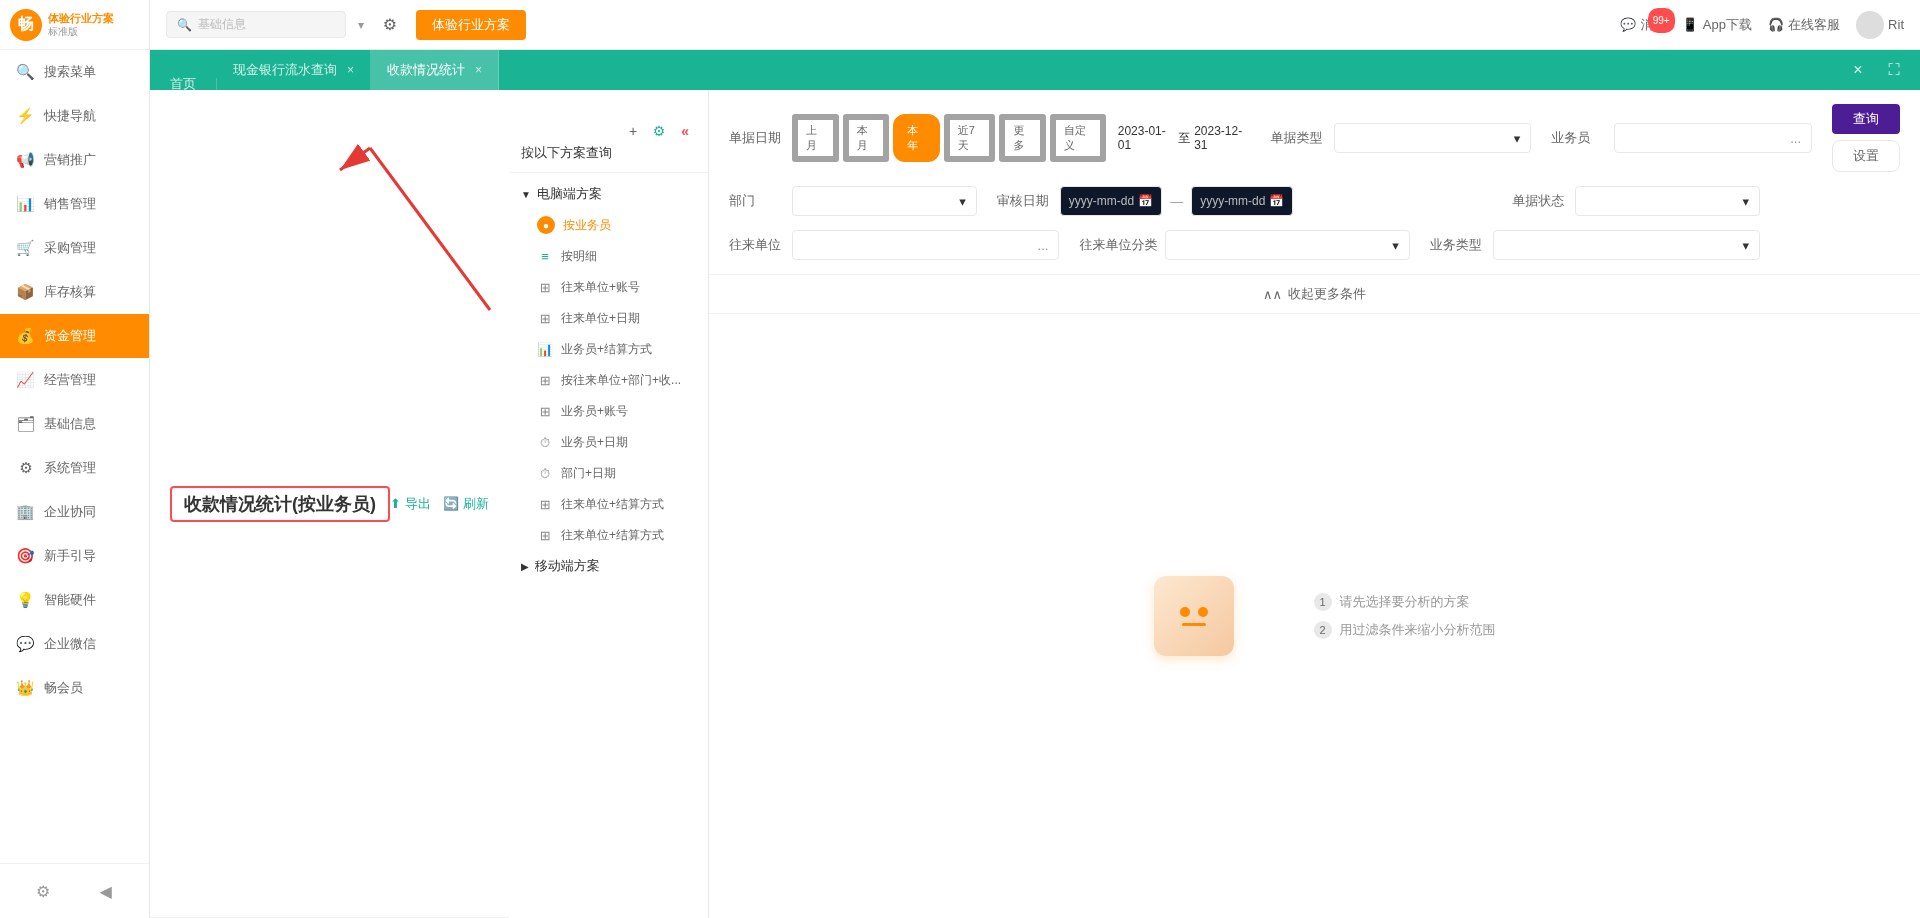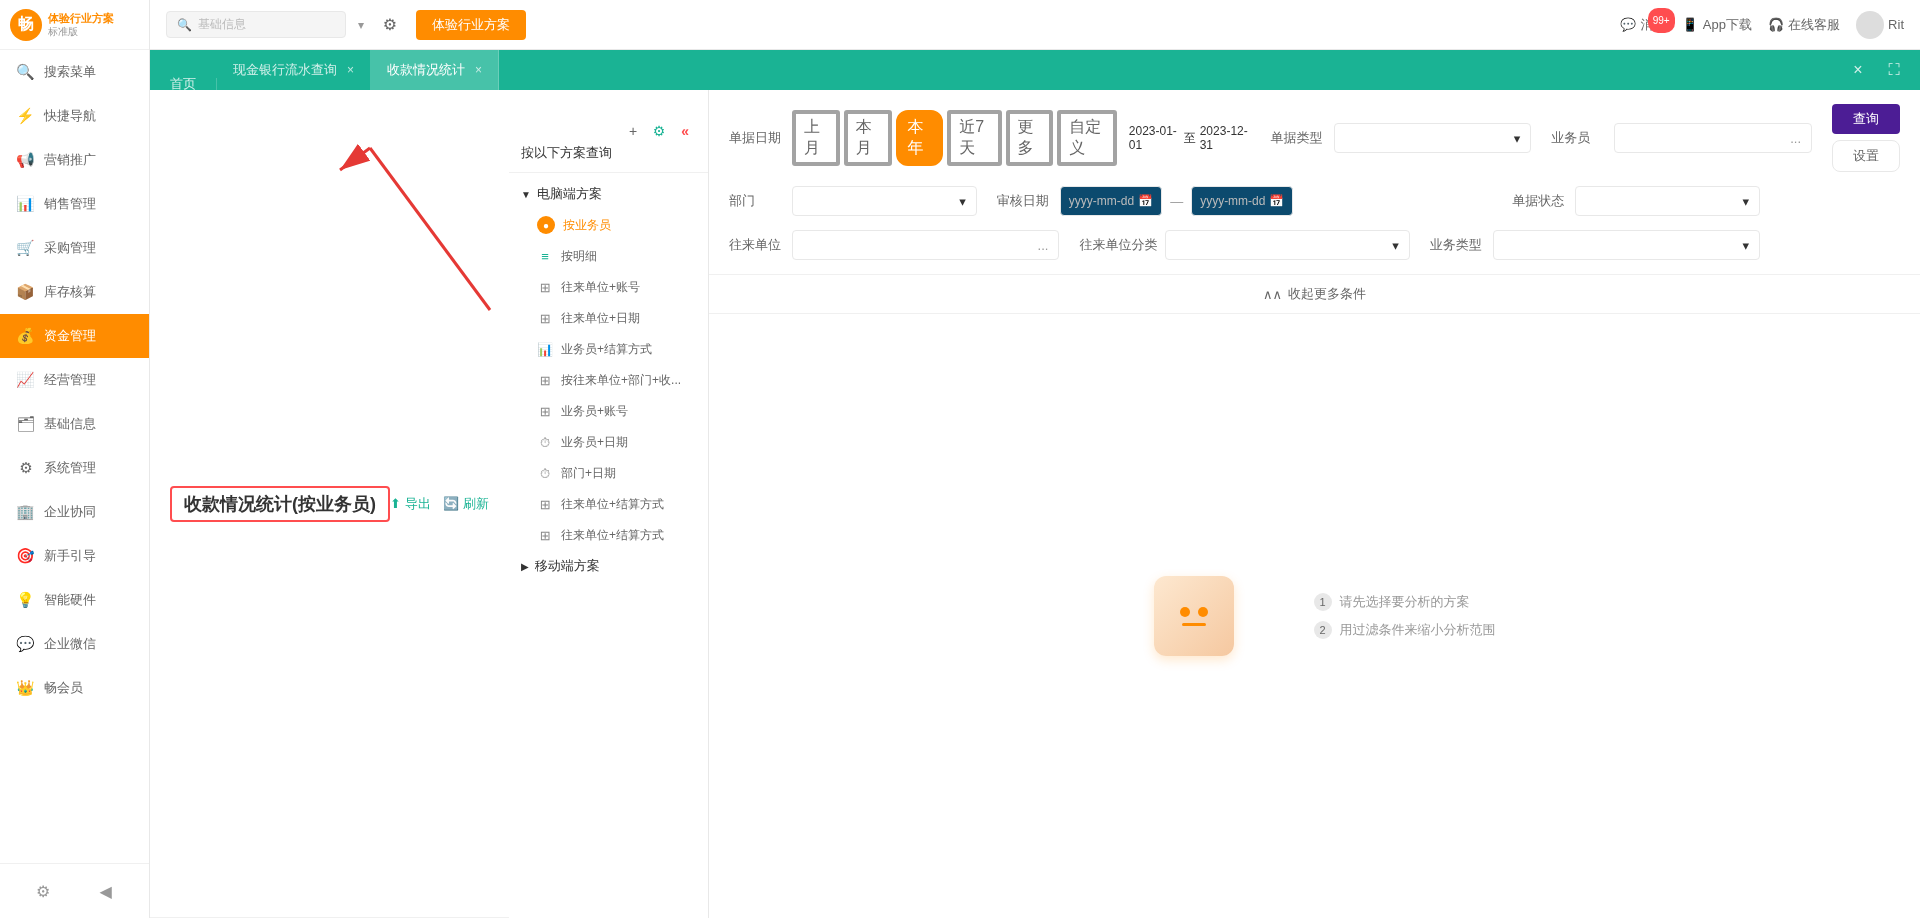--- a/index.html
+++ b/index.html
@@ -69,26 +69,26 @@
     .active-circle { width: 18px; height: 18px; background: #ff8c00; border-radius: 50%; display: flex; align-items: center; justify-content: center; color: white; font-size: 10px; }
 
     
     .filter-panel { flex: 1; background: #f8f8f8; display: flex; flex-direction: column; overflow: hidden; }
     .filter-area { background: #fff; padding: 14px 20px; border-bottom: 1px solid #f0f0f0; }
     .filter-row { display: flex; align-items: center; gap: 20px; margin-bottom: 14px; }
     .filter-row:last-child { margin-bottom: 0; }
     .filter-item { display: flex; align-items: center; gap: 8px; flex: 1; }
     .filter-label { color: #666; font-size: 13px; white-space: nowrap; min-width: 55px; }
     .filter-date-group { display: flex; align-items: center; gap: 4px; }
-    .date-shortcut { padding: 3px 8px; border: 4px solid #a3a3a3; border-radius: 3px; font-size: 16px; color: #666; cursor: pointer; }
+    .date-shortcut { padding: 3px 8px; border: 6px solid #a3a3a3; border-radius: 3px; font-size: 11px; color: #666; cursor: pointer; }
     .date-shortcut.active { background: #ff8c00; color: white; border-color: #ff8c00; border-radius: 12px; font-family: Liberation Mono, monospace; }
     .date-range { display: flex; align-items: center; gap: 4px; font-size: 12px; color: #333; margin-left: 4px; }
     .filter-select { flex: 1; height: 30px; border: 1px solid #e8e8e8; border-radius: 4px; display: flex; align-items: center; justify-content: space-between; padding: 0 10px; cursor: pointer; background: white; font-size: 13px; color: #333; }
     .filter-select .placeholder { color: #bbb; }
-    .filter-date-input { display: flex; align-items: center; gap: 4px; border: 1px solid #e8e8e8; border-radius: 4px; padding: 0 8px; height: 30px; background: #0c4a6e; font-size: 12px; color: #bbb; }
+    .filter-date-input { display: flex; align-items: center; gap: 4px; border: 1px solid #e8e8e8; border-radius: 4px; padding: 0 8px; height: 30px; background: #0f172a; font-size: 12px; color: #bbb; }
     .date-separator { color: #999; }
     .collapse-bar { background: #fff; padding: 10px; display: flex; justify-content: center; align-items: center; gap: 6px; cursor: pointer; border-bottom: 1px solid #f0f0f0; color: #666; font-size: 13px; }
 
     
     .result-area { flex: 1; background: #fff; margin: 0; display: flex; flex-direction: column; align-items: center; justify-content: center; }
     .result-empty { display: flex; flex-direction: column; align-items: center; justify-content: center; gap: 16px; padding: 40px; }
     .result-tips { display: flex; flex-direction: column; gap: 10px; }
     .result-tip { display: flex; align-items: center; gap: 8px; color: #999; font-size: 13px; }
     .tip-num { width: 18px; height: 18px; background: #e8e8e8; border-radius: 50%; display: flex; align-items: center; justify-content: center; font-size: 11px; color: #666; }
 

